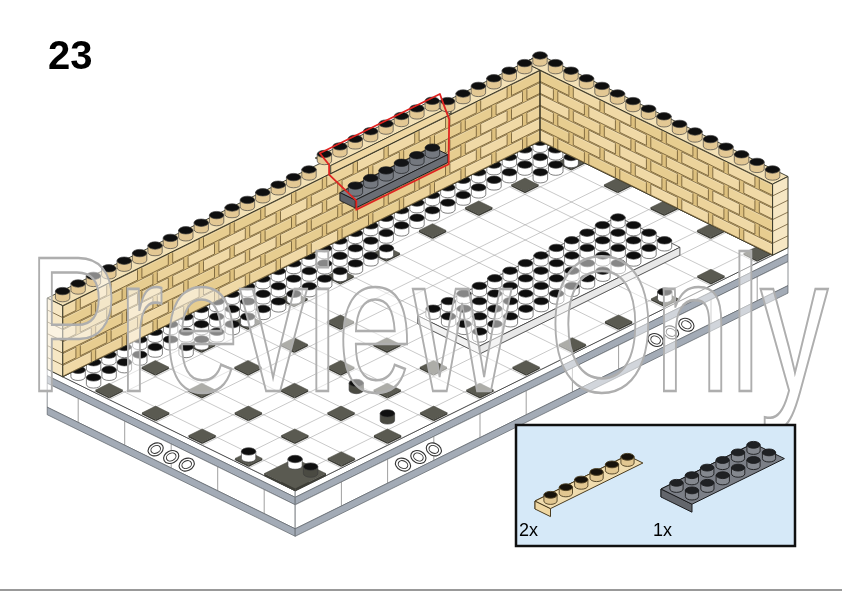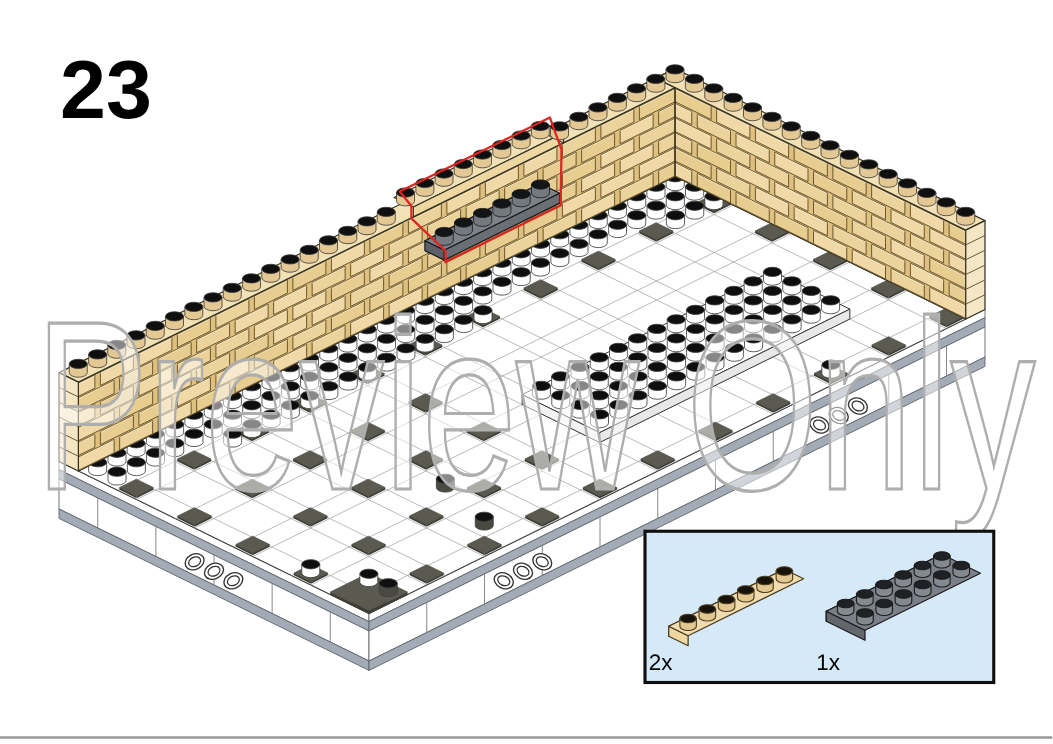--- a/index.html
+++ b/index.html
@@ -1,17 +1,17 @@
 <!DOCTYPE html>
 <html><head>
 <meta charset="utf-8">
 <style>
 html,body{margin:0;padding:0;background:#ffffff;width:842px;height:595px;overflow:hidden;}
 #page{position:relative;width:842px;height:595px;font-family:"Liberation Sans",sans-serif;}
-#num{position:absolute;left:48px;top:33px;font-size:66px;font-weight:bold;color:#000;}
+#num{position:absolute;left:48px;top:33px;font-size:40px;font-weight:bold;color:#000;}
 #footline{position:absolute;left:0;top:589px;width:842px;height:1.6px;background:#999999;}
 </style>
 </head>
 <body>
 <div id="page">
 
 <div id="num">23</div>
 
 <svg width="842" height="595" viewBox="0 0 842 595" style="position:absolute;left:0;top:0;">
 

